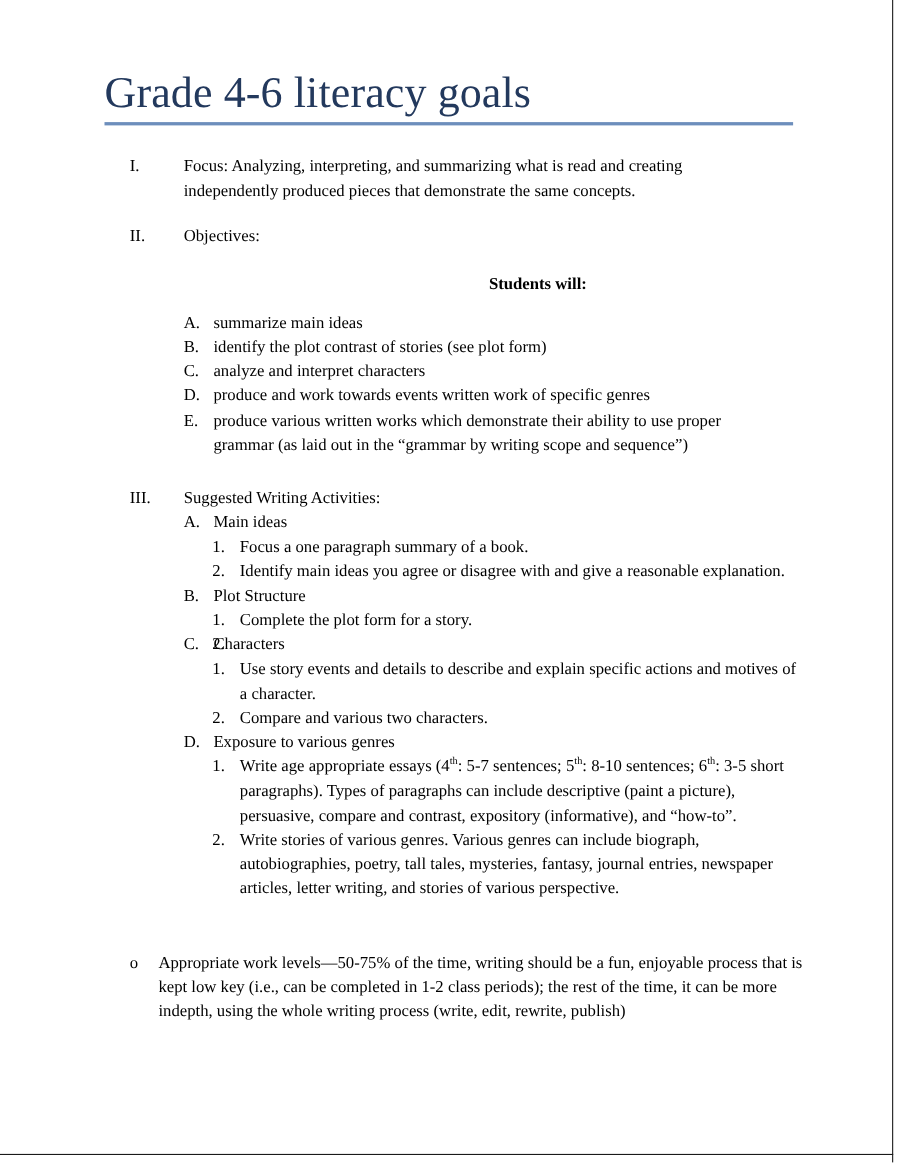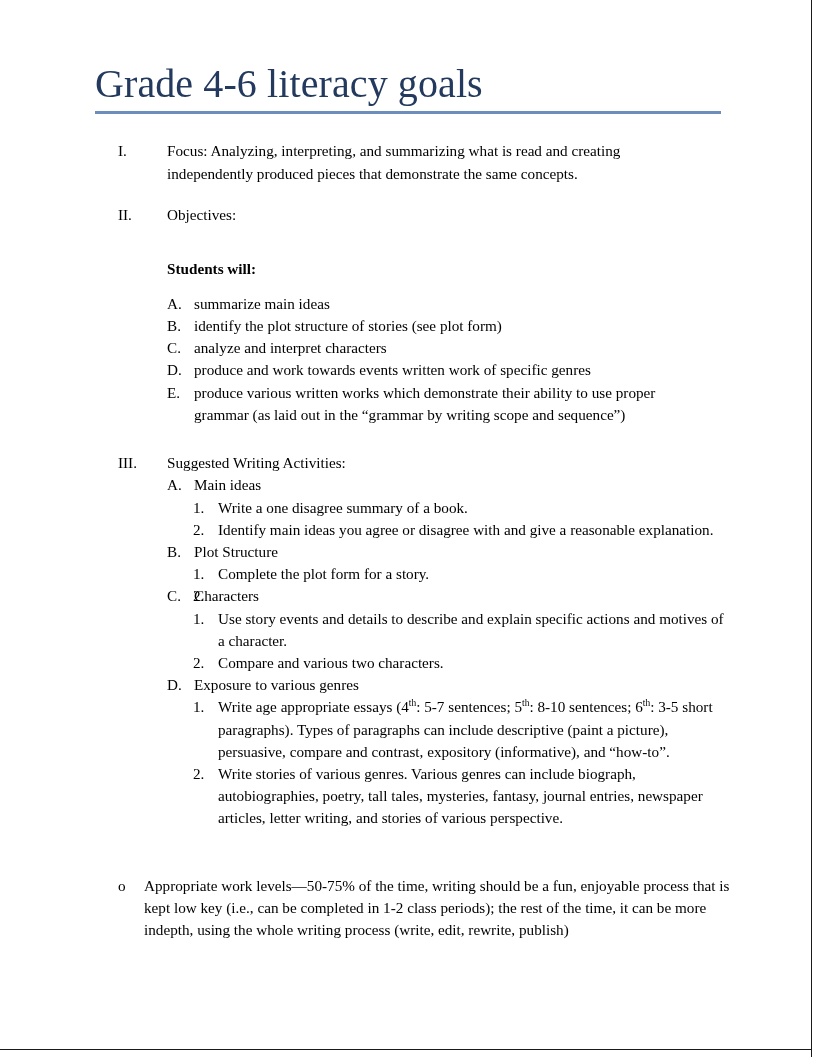--- a/index.html
+++ b/index.html
@@ -82,24 +82,25 @@
     top: 0;
   }
   .roman-item .body { display: block; }
 
   .gap-sm { height: 13px; }
   .gap-md { height: 19px; }
   .gap-lg { height: 26px; }
 
   
   .students-will {
-    margin: 12px 0 0 167px;
+    margin: 2px 0 0 167px;
     font-size: 15.2px;
     line-height: 22px;
     font-weight: bold;
+    text-align: center;
   }
 
   
   .letter-item {
     position: relative;
     margin: 0 0 0 167px;
     padding-left: 27px;
     width: 520px;
     font-size: 15.2px;
     line-height: 22.2px;
@@ -180,21 +181,21 @@
     <div class="students-will">Students will:</div>
 
     <div class="gap-sm"></div>
 
     <div class="letter-item">
       <span class="marker">A.</span>
       <span>summarize main ideas</span>
     </div>
     <div class="letter-item">
       <span class="marker">B.</span>
-      <span>identify the plot structure of stories (see plot form)</span>
+      <span>identify the plot contrast of stories (see plot form)</span>
     </div>
     <div class="letter-item">
       <span class="marker">C.</span>
       <span>analyze and interpret characters</span>
     </div>
     <div class="letter-item">
       <span class="marker">D.</span>
       <span>produce and work towards events written work of specific genres</span>
     </div>
     <div class="letter-item">
@@ -208,21 +209,21 @@
       <span class="marker">III.</span>
       <span class="body">Suggested Writing Activities:</span>
     </div>
 
     <div class="letter-item">
       <span class="marker">A.</span>
       <span>Main ideas</span>
     </div>
     <div class="number-item">
       <span class="marker">1.</span>
-      <span>Write a one disagree summary of a book.</span>
+      <span>Focus a one paragraph summary of a book.</span>
     </div>
     <div class="number-item">
       <span class="marker">2.</span>
       <span>Identify main ideas you agree or disagree with and give a reasonable explanation.</span>
     </div>
 
     <div class="letter-item">
       <span class="marker">B.</span>
       <span>Plot Structure</span>
     </div>

